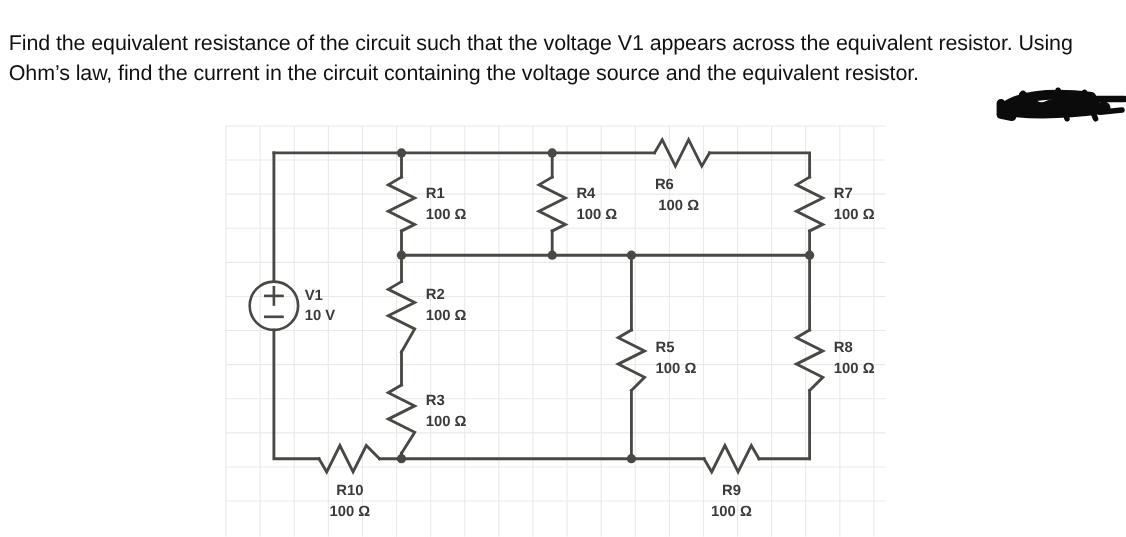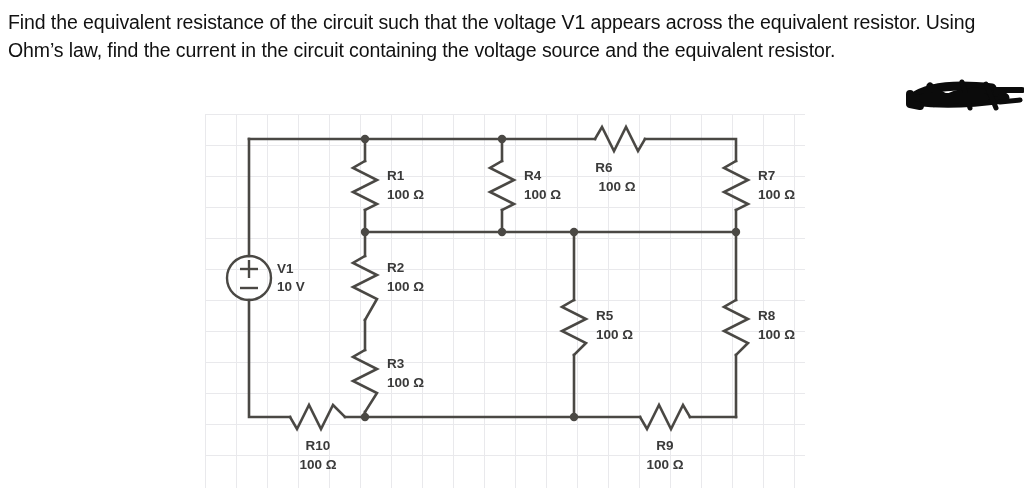--- a/index.html
+++ b/index.html
@@ -13,21 +13,21 @@
     position: relative;
     overflow: hidden;
     font-family: "Liberation Sans", sans-serif;
     color: #1a1a1a;
   }
 
   
   #question-text {
     position: absolute;
     left: 8px;
-    top: 8px;
+    top: 25px;
     width: 1008px;
     font-size: 19.5px;
     line-height: 28px;
     color: #111111;
     letter-spacing: -0.1px;
     white-space: pre-wrap;
     z-index: 3;
   }
 
   

